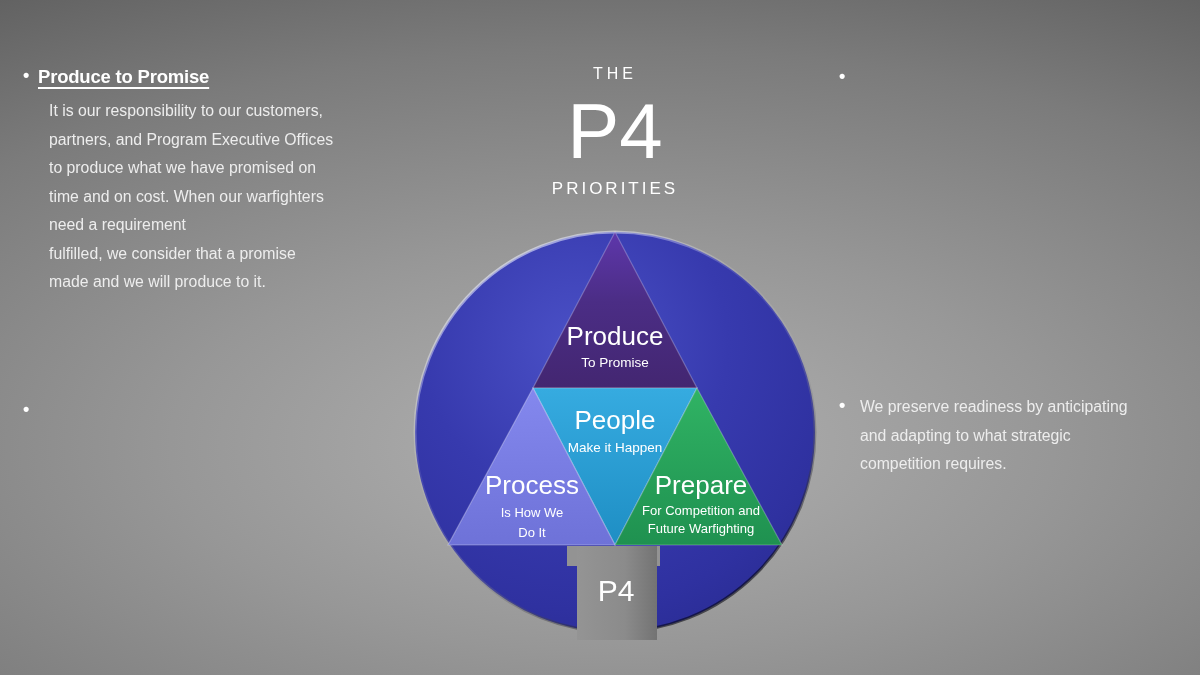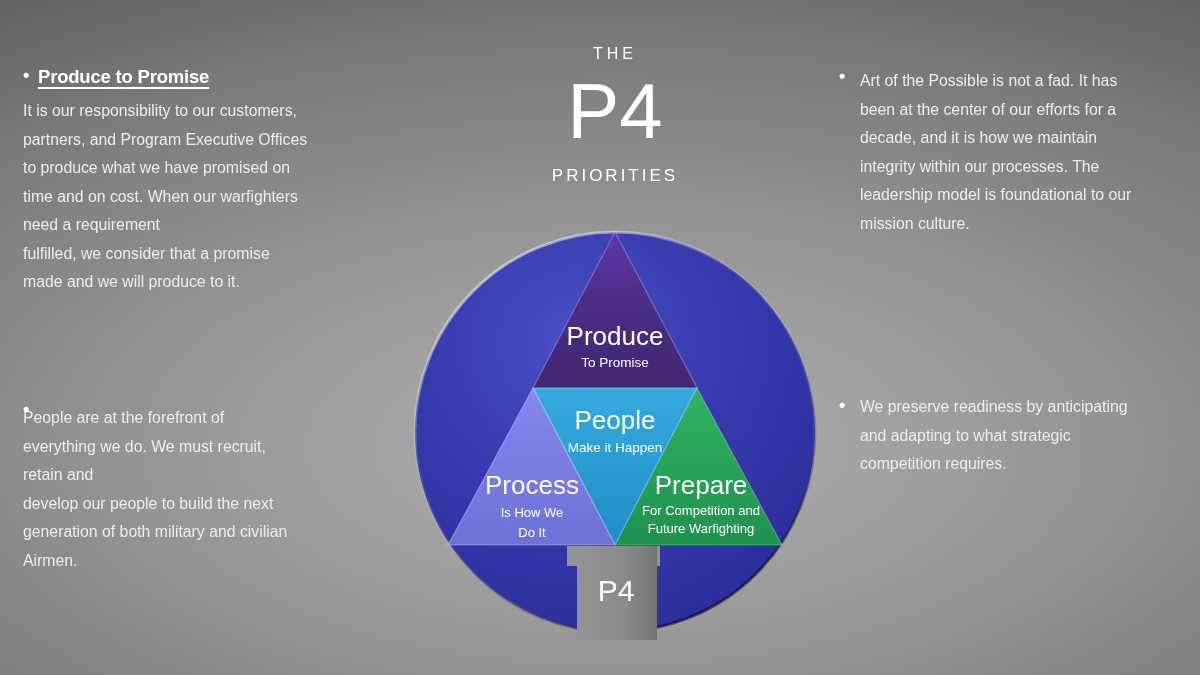--- a/index.html
+++ b/index.html
@@ -9,34 +9,34 @@
       #b1b1b1 0%, #979797 32%, #7b7b7b 62%, #5f5f5f 85%, #545454 100%);
     font-family:"Liberation Sans",sans-serif;color:#efefef;
   }
   
   .tblock{position:absolute;}
   .thead{position:relative;padding-left:15px;font-weight:bold;color:#ffffff;
          font-size:18.5px;line-height:27px;letter-spacing:-0.2px;white-space:pre-line;}
   .bullet{position:absolute;left:0;top:-1px;font-size:18px;color:#ffffff;}
   .htext{text-decoration:underline;text-underline-offset:4px;text-decoration-thickness:1.5px;text-align:right;}
   .tbody{white-space:pre-line;font-size:15.8px;line-height:28.5px;color:#ededed;margin-top:7px;}
-  .col-left  .tbody{}
+  .col-left  .tbody{margin-left:26px;}
   .col-right .tbody{margin-left:21px;}
   #block-produce{left:23px;top:63px;width:372px;}
   #block-people {left:23px;top:397px;width:372px;}
   #block-process{left:839px;top:64px;width:362px;}
   #block-process .tbody{margin-top:3px;}
   #block-prepare{left:839px;top:390px;width:385px;}
   #block-prepare .thead{line-height:32px;}
   #block-prepare .tbody{margin-top:3px;}
   
-  .title{position:absolute;left:493px;top:44px;width:244px;text-align:center;color:#ffffff;}
+  .title{position:absolute;left:493px;top:64px;width:244px;text-align:center;color:#ffffff;}
   .title-the{font-size:16px;letter-spacing:4px;line-height:20px;}
   .title-p4{font-size:78px;line-height:86px;font-weight:400;margin-top:4px;}
-  .title-pri{font-size:17px;letter-spacing:3px;line-height:20px;margin-top:12px;}
+  .title-pri{font-size:17px;letter-spacing:3px;line-height:20px;margin-top:5px;}
   
   .diagram{position:absolute;left:398px;top:216px;}
   .diagram text{font-family:"Liberation Sans",sans-serif;fill:#ffffff;text-anchor:middle;}
   .seg-name{font-size:26px;}
   .seg-sub{font-size:13.5px;}
   .seg-sub-sm{font-size:13px;}
   .ped-label{font-size:30px;fill:#f7f7f7;}
 </style>
 </head>
 <body>
@@ -49,36 +49,24 @@
 partners, and Program Executive Offices
 to produce what we have promised on
 time and on cost. When our warfighters
 need a requirement
 fulfilled, we consider that a promise
 made and we will produce to it.</div>
   </div>
 
   <div class="tblock col-left" id="block-people">
     <div class="thead"><span class="bullet">•</span></div>
-    <div class="tbody">People are at the forefront of
-everything we do. We must recruit,
-retain and
-develop our people to build the next
-generation of both military and civilian
-Airmen.</div>
   </div>
 
   <div class="tblock col-right" id="block-process">
     <div class="thead"><span class="bullet">•</span></div>
-    <div class="tbody">Art of the Possible is not a fad. It has
-been at the center of our efforts for a
-decade, and it is how we maintain
-integrity within our processes. The
-leadership model is foundational to our
-mission culture.</div>
   </div>
 
   <div class="tblock col-right" id="block-prepare">
     <div class="thead"><span class="bullet">•</span></div>
     <div class="tbody">We preserve readiness by anticipating
 and adapting to what strategic
 competition requires.</div>
   </div>
 
   <div class="title">

